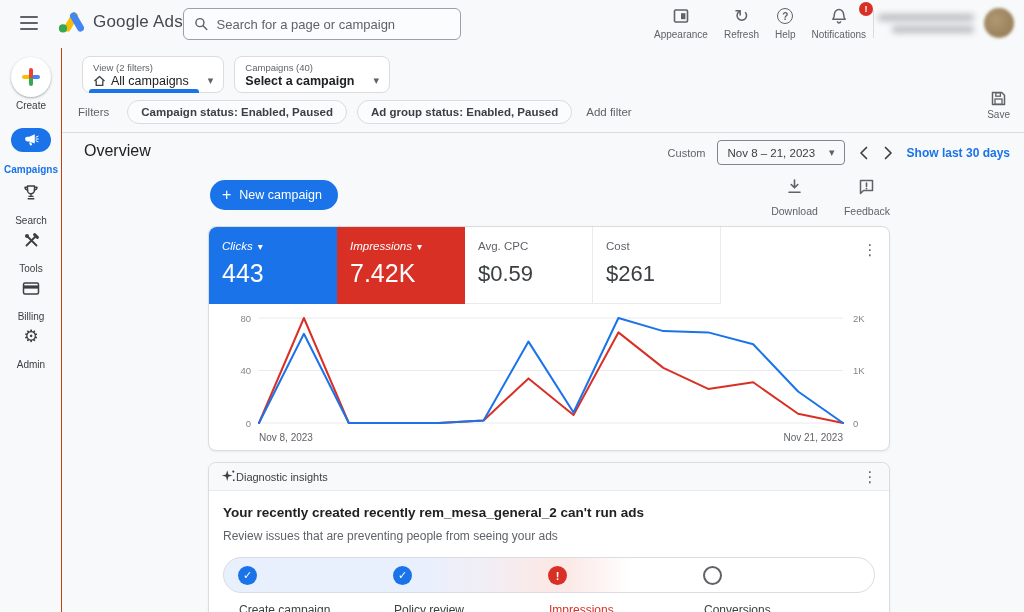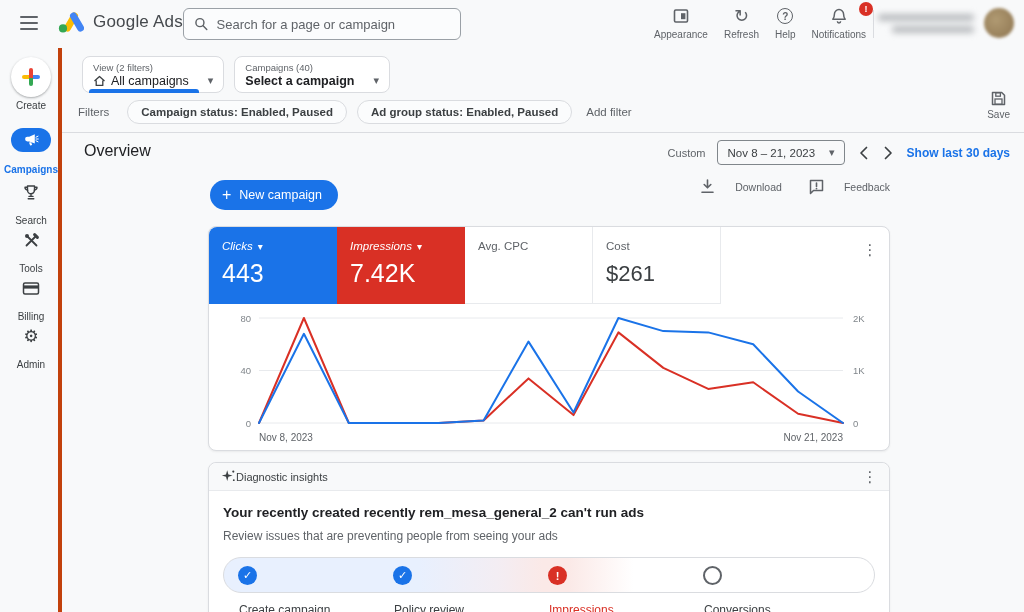--- a/index.html
+++ b/index.html
@@ -22,21 +22,21 @@
   .badge { position:absolute; top:-4px; right:-7px; width:14px; height:14px; background:#d93025; border-radius:50%; color:#fff; font-size:9px; font-weight:bold; display:flex; align-items:center; justify-content:center; }
   .help-circle { width:16px; height:16px; border:1.6px solid #5f6368; border-radius:50%; font-size:10px; font-weight:bold; color:#5f6368; display:flex; align-items:center; justify-content:center; }
   .refresh-glyph { font-size:18px; color:#5f6368; line-height:18px; }
   .top-divider { position:absolute; right:150px; top:10px; width:1px; height:28px; background:#dadce0; }
   .account { position:absolute; right:10px; top:8px; display:flex; align-items:center; gap:10px; }
   .acct-lines { display:flex; flex-direction:column; gap:5px; align-items:flex-end; filter:blur(3px); }
   .acct-lines i { display:block; height:7px; border-radius:3px; background:#b9bcbf; }
   .avatar { width:30px; height:30px; border-radius:50%; background:radial-gradient(circle at 40% 40%, #b09a72, #8d7450); filter:blur(1.5px); }
 
   
-  .sidebar { position:absolute; left:0; top:48px; width:62px; bottom:0; background:#f8f9fa; border-right:4px solid #c2410c; }
+  .sidebar { position:absolute; left:0; top:48px; width:62px; bottom:0; background:#f8f9fa; border-right:1px solid #c2410c; }
   .create-btn { position:absolute; left:11px; top:9px; width:40px; height:40px; background:#fff; border-radius:50%; box-shadow:0 1px 2px rgba(60,64,67,.3),0 1px 3px rgba(60,64,67,.15); cursor:pointer; }
   .create-plus { position:absolute; left:11px; top:11px; width:18px; height:18px; }
   .create-plus .h { position:absolute; top:7px; left:0; width:18px; height:4px; border-radius:2px; background:linear-gradient(90deg,#fbbc04 0 50%,#4285f4 50% 100%); }
   .create-plus .v { position:absolute; left:7px; top:0; width:4px; height:18px; border-radius:2px; background:linear-gradient(180deg,#ea4335 0 55%,#34a853 55% 100%); }
   .create-label { position:absolute; left:0; top:52px; width:62px; text-align:center; font-size:10px; color:#3c4043; }
   .nav-item { position:absolute; left:0; width:62px; display:flex; flex-direction:column; align-items:center; gap:12px; cursor:pointer; }
   .nav-item .nav-ic { height:22px; display:flex; align-items:center; justify-content:center; color:#3c4043; }
   .nav-item .nav-label { font-size:10px; color:#3c4043; }
   .nav-item.active .nav-ic { background:#1a73e8; width:40px; height:24px; border-radius:12px; }
   .nav-item.active .nav-label { color:#1a73e8; font-weight:bold; }
@@ -67,21 +67,21 @@
   .custom-label { font-size:11px; color:#5f6368; }
   .date-box { border:1px solid #80868b; border-radius:4px; height:25px; display:flex; align-items:center; padding:0 9px; gap:14px; cursor:pointer; background:#f8f9fa; }
   .date-text { font-size:11.5px; color:#3c4043; }
   .chev { display:flex; align-items:center; cursor:pointer; padding:0 2px; }
   .quick-link { font-size:12px; color:#1a73e8; font-weight:bold; cursor:pointer; }
 
   .content { position:absolute; left:146px; top:125px; width:682px; }
   .new-campaign { position:absolute; left:2px; top:7px; height:30px; border-radius:15px; background:#1a73e8; color:#fff; display:flex; align-items:center; gap:8px; padding:0 16px 0 12px; font-size:12.5px; cursor:pointer; border:none; font-family:inherit; }
   .nc-plus { font-size:16px; font-weight:normal; line-height:16px; }
   .mini-actions { position:absolute; right:0; top:5px; display:flex; gap:26px; }
-  .mini-action { display:flex; flex-direction:row; align-items:center; gap:19px; color:#5f6368; cursor:pointer; }
+  .mini-action { display:flex; flex-direction:column; align-items:center; gap:10px; color:#5f6368; cursor:pointer; }
   .mini-action .ma-label { font-size:10.5px; color:#5f6368; }
 
   .card { position:absolute; left:0; width:682px; background:#fff; border:1px solid #dadce0; border-radius:8px; box-shadow:0 1px 2px rgba(60,64,67,.08); }
   .card1 { top:53px; height:225px; }
   .card2 { top:289px; height:170px; }
 
   .tiles { position:absolute; left:0; top:0; display:flex; }
   .metric-tile { width:128px; height:77px; padding:13px 0 0 13px; background:#fff; border-right:1px solid #e8eaed; border-bottom:1px solid #e8eaed; cursor:pointer; }
   .metric-tile:first-child { border-top-left-radius:8px; }
   .metric-tile.colored { border:none; }
@@ -328,20 +328,21 @@
             <div class="m-label">
                 <span>Impressions</span>
                 <span class="m-caret">▾</span>
               </div>
             <div class="m-value">7.42K</div>
           </div>
           <div class="metric-tile">
             <div class="m-label">
                 <span>Avg. CPC</span>
               </div>
+            <div class="m-value">$0.59</div>
           </div>
           <div class="metric-tile">
             <div class="m-label">
                 <span>Cost</span>
               </div>
             <div class="m-value">$261</div>
           </div>
         </div>
         <span class="kebab">⋮</span>
 

